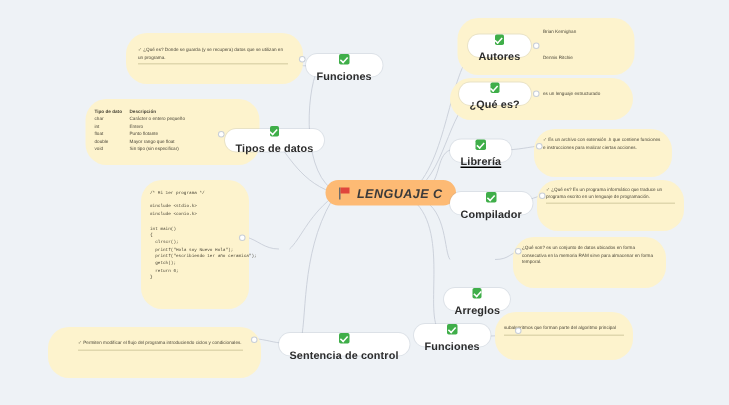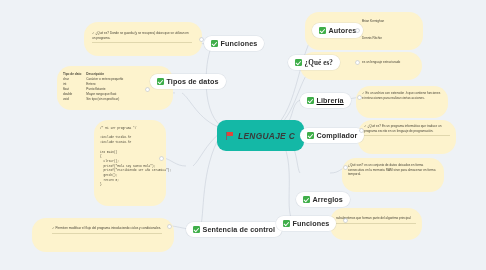--- a/index.html
+++ b/index.html
@@ -25,20 +25,21 @@
     position:absolute;
     background:#ffffff;
     border-radius:11px;
     height:15px;
     display:flex;
     align-items:center;
     gap:3px;
     padding:0 7px;
     box-shadow:0 0 0 0.6px rgba(140,150,165,.18);
     white-space:nowrap;
+    flex-direction:column;
   }
   .topic .label{
     font-size:7.2px;
     font-weight:bold;
     color:#2c2c2c;
     letter-spacing:.1px;
   }
   .chk{
     width:6.5px;height:6.5px;
     background:#3fae49;
@@ -51,25 +52,25 @@
     position:absolute;left:1.6px;top:0.7px;
     width:2px;height:3.6px;
     border:solid #ffffff;
     border-width:0 1.1px 1.1px 0;
     transform:rotate(42deg);
   }
 
   
   #central{
     position:absolute;
-    background:#14b8a6;
+    background:#fdba74;
     border-radius:9px;
     height:17px;
     display:flex;align-items:center;gap:4px;
-    padding:7px 9px;
+    padding:0 9px;
     white-space:nowrap;
   }
   #central .ctitle{
     font-size:8.4px;font-weight:bold;font-style:italic;
     color:#3a3a3a;letter-spacing:.3px;
   }
   .flag{width:8px;height:8px;position:relative;flex:0 0 auto;}
   .flag .pole{position:absolute;left:0;top:0;width:1px;height:8px;background:#6b6b6b;}
   .flag .cloth{position:absolute;left:1px;top:0.4px;width:5.5px;height:4px;background:#e0453c;}
 
@@ -191,21 +192,21 @@
     <tr>
       <td>double</td>
       <td>Mayor rango que float</td>
     </tr>
     <tr>
       <td>void</td>
       <td>Sin tipo (sin especificar)</td>
     </tr>
   </tbody>
     </table>
-  <div class="topic" style="left:150px;top:74px;">
+  <div class="topic" style="left:150px;top:86px;justify-content:center;">
     <span class="chk"></span>
     <span class="label">Tipos de datos</span>
   </div>
 
   <div class="group" style="left:94px;top:120px;width:72px;height:86px;"></div>
   <div class="code" style="left:100px;top:127px;">/* Mi 1er programa */
 
 #include &lt;stdio.h&gt;
 #include &lt;conio.h&gt;
 
@@ -239,21 +240,21 @@
 
   <div class="group" style="left:305px;top:12px;width:118px;height:38px;"></div>
   <div class="topic" style="left:312px;top:23px;">
     <span class="chk"></span>
     <span class="label">Autores</span>
   </div>
   <div class="leafline" style="left:362px;top:19px;">Brian Kernighan</div>
   <div class="leafline" style="left:362px;top:36px;">Dennis Ritchie</div>
 
   <div class="group" style="left:300px;top:52px;width:122px;height:28px;"></div>
-  <div class="topic" style="left:288px;top:55px;font-family:Liberation Serif, serif;">
+  <div class="topic" style="left:306px;top:55px;">
     <span class="chk"></span>
     <span class="label">¿Qué es?</span>
   </div>
   <div class="leafline" style="left:362px;top:60px;">es un lenguaje estructurado</div>
 
   <div class="group" style="left:356px;top:86px;width:92px;height:32px;"></div>
   <div class="note" style="left:362px;top:91px;width:80px;">
     <span class="tick">✓</span>
     <span>Es un archivo con extensión .h que contiene funciones e instrucciones para realizar ciertas acciones.</span>
   </div>

